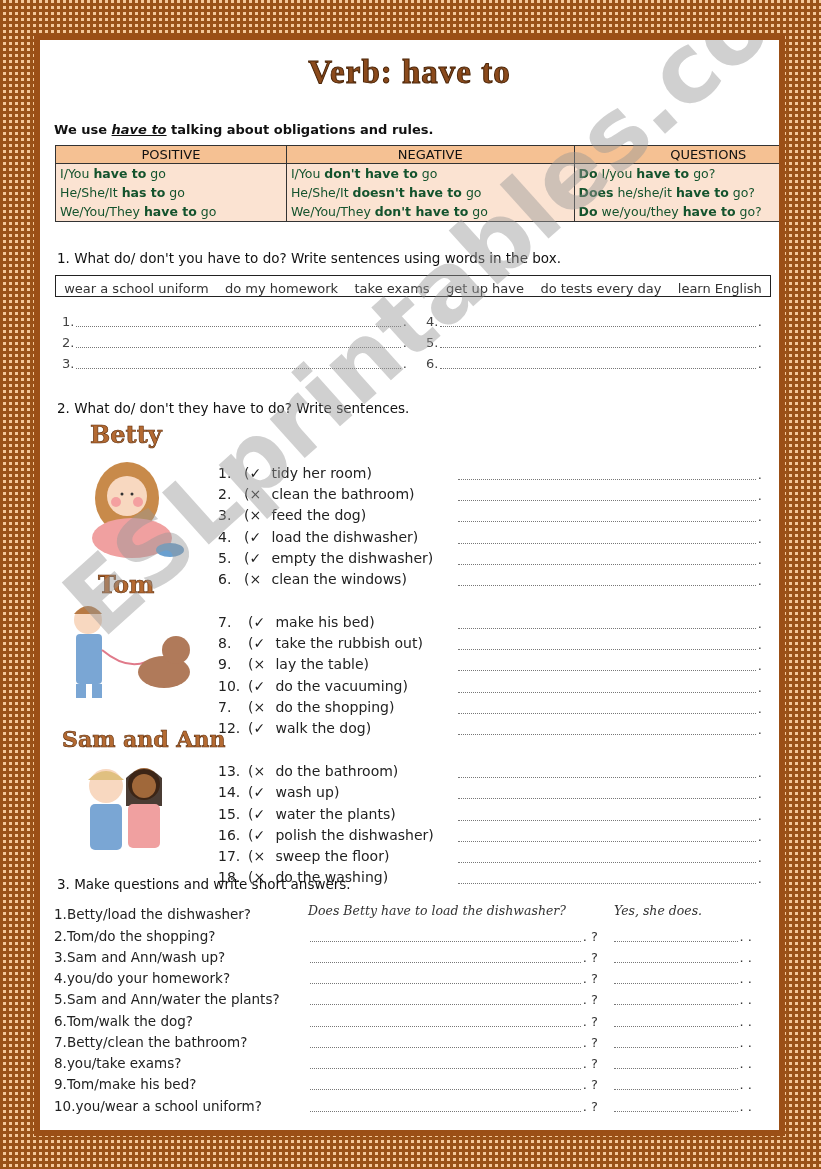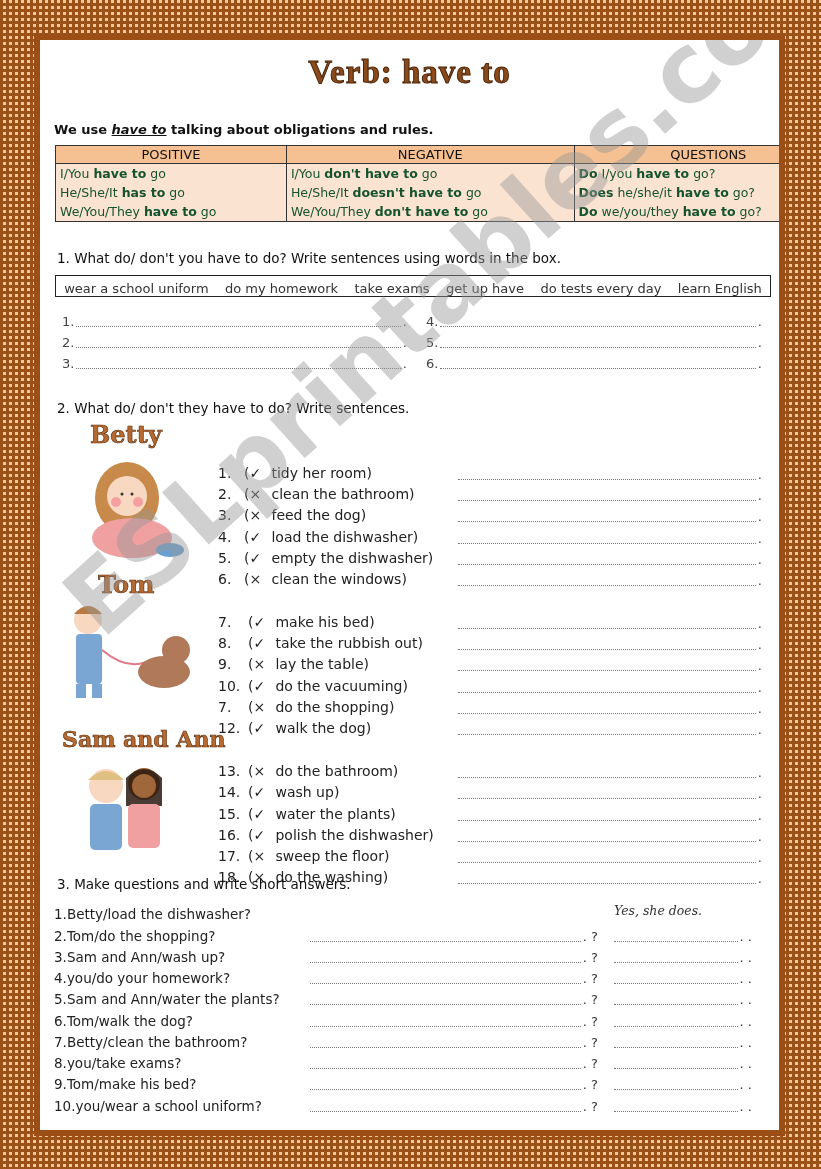--- a/index.html
+++ b/index.html
@@ -266,20 +266,21 @@
         <span>.</span>
       </div>
   <div class="ans-line" style="top:830px">
         <span class="dots"></span>
         <span>.</span>
       </div>
 
   <div class="sec-title" style="top:836px">3.  Make questions and write short answers.</div>
 
   <div class="q-row" style="top:866px">1.Betty/load the dishwasher?</div>
+  <div class="example" style="left:268px;top:863px">Does  Betty have to load the dishwasher?</div>
   <div class="example" style="left:574px;top:863px">Yes, she does.</div>
 
   <div class="q-row" style="top:888px">2.Tom/do the shopping?</div>
   <div class="q-line" style="top:888px">
         <span class="dots"></span>
         <span>. ?</span>
       </div>
   <div class="a-line" style="top:888px">
         <span class="dots"></span>
         <span>. .</span>

